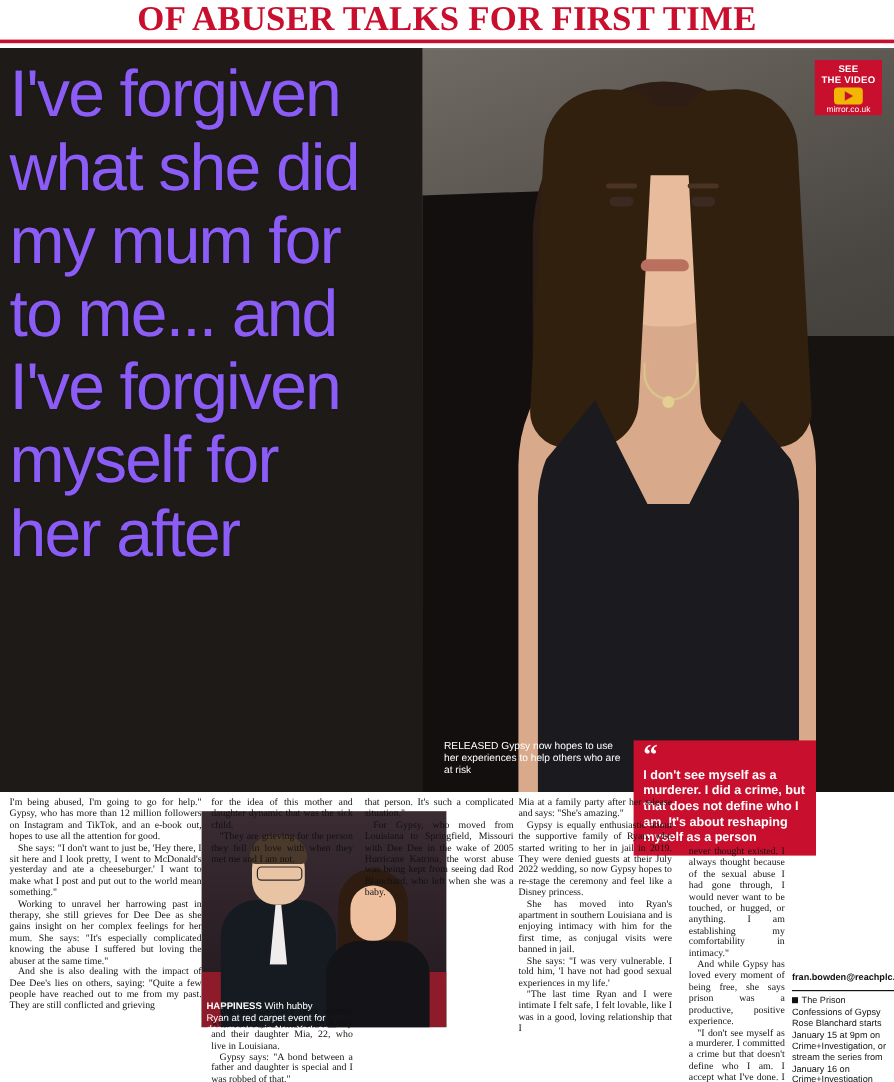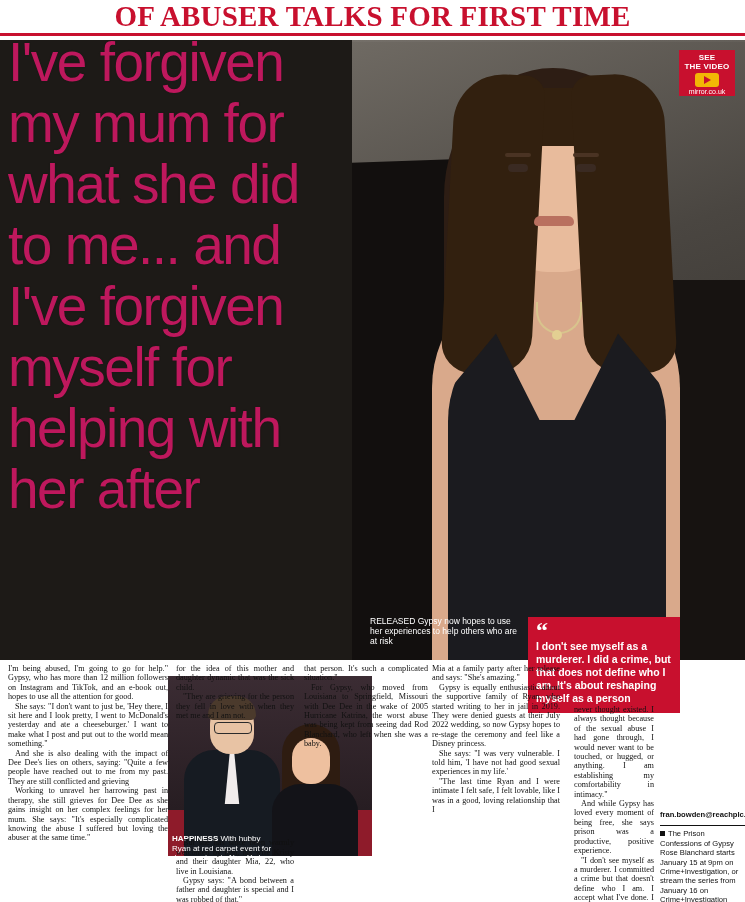--- a/index.html
+++ b/index.html
@@ -231,25 +231,25 @@
   }
   .video-badge .l2 {
     font-size: 7px;
     line-height: 8px;
   }
 
   
   .headline {
     position: absolute;
     left: 8px;
-    top: 32px;
+    top: 48px;
     width: 370px;
     font-family: "Liberation Sans", sans-serif;
     font-weight: normal;
-    color: #be185d;
+    color: #8b5cf6;
     font-size: 55px;
     line-height: 61px;
     letter-spacing: -1.5px;
     text-shadow: 0 0 2px rgba(0,0,0,0.15);
   }
   .headline-bg {
     position: absolute;
     left: 0; top: 40px;
     width: 360px;
     height: 620px;
@@ -464,26 +464,25 @@
 
   <div class="video-badge">
     <div class="l1">SEE</div>
     <div class="l1">THE VIDEO</div>
     <div class="play"></div>
     <div class="l2">mirror.co.uk</div>
   </div>
 
   <div class="headline">
     <span>I've forgiven</span>
+    <span>what she did</span>
     <span>my mum for</span>
-    <span>what she did</span>
     <span>to me... and</span>
     <span>I've forgiven</span>
     <span>myself for</span>
-    <span>helping with</span>
     <span>her after</span>
   </div>
 
   <div class="caption-released">
     <b>RELEASED</b><span> Gypsy now hopes to use her experiences to help others who are at risk</span>
   </div>
 
   <div class="pullquote">
     <span class="qmark">“</span>
     <span>I don't see myself as a murderer. I did a crime, but that does not define who I am. It's about reshaping myself as a person</span>
@@ -502,41 +501,42 @@
   </div>
   <div class="caption-happiness">
     <b>HAPPINESS</b><span> With hubby Ryan at red carpet event for documentary in New York on Thursday</span>
   </div>
 
   <div class="body-area">
 
     <div class="col col1">
       <p class="first">I'm being abused, I'm going to go for help." Gypsy, who has more than 12 million followers on Instagram and TikTok, and an e-book out, hopes to use all the attention for good.</p>
       <p>She says: "I don't want to just be, 'Hey there, I sit here and I look pretty, I went to McDonald's yesterday and ate a cheeseburger.' I want to make what I post and put out to the world mean something."</p>
+      <p>Working to unravel her harrowing past in therapy, she still grieves for Dee Dee as she gains insight on her complex feelings for her mum. She says: "It's especially complicated knowing the abuse I suffered but loving the abuser at the same time."</p>
       <p>And she is also dealing with the impact of Dee Dee's lies on others, saying: "Quite a few people have reached out to me from my past. They are still conflicted and grieving</p>
-      <p>Working to unravel her harrowing past in therapy, she still grieves for Dee Dee as she gains insight on her complex feelings for her mum. She says: "It's especially complicated knowing the abuse I suffered but loving the abuser at the same time."</p>
     </div>
 
     <div class="col col2">
       <p class="first">for the idea of this mother and daughter dynamic that was the sick child.</p>
       <p>"They are grieving for the person they fell in love with when they met me and I am not.</p>
       <div style="height:118px"></div>
       <p>But she has since been warmly welcomed by him, his wife Kristy and their daughter Mia, 22, who live in Louisiana.</p>
       <p>Gypsy says: "A bond between a father and daughter is special and I was robbed of that."</p>
 
     </div>
 
     <div class="col col3">
       <p class="first">that person. It's such a complicated situation."</p>
       <p>For Gypsy, who moved from Louisiana to Springfield, Missouri with Dee Dee in the wake of 2005 Hurricane Katrina, the worst abuse was being kept from seeing dad Rod Blanchard, who left when she was a baby.</p>
     </div>
 
     <div class="col col4">
       <p class="first">Mia at a family party after her release and says: "She's amazing."</p>
       <p>Gypsy is equally enthusiastic about the supportive family of Ryan, who started writing to her in jail in 2019. They were denied guests at their July 2022 wedding, so now Gypsy hopes to re-stage the ceremony and feel like a Disney princess.</p>
+      <p>She has moved into Ryan's apartment in southern Louisiana and is enjoying intimacy with him for the first time, as conjugal visits were banned in jail.</p>
       <p>She says: "I was very vulnerable. I told him, 'I have not had good sexual experiences in my life.'</p>
       <p>"The last time Ryan and I were intimate I felt safe, I felt lovable, like I was in a good, loving relationship that I</p>
     </div>
 
     <div class="col col5">
       <p class="first">never thought existed. I always thought because of the sexual abuse I had gone through, I would never want to be touched, or hugged, or anything. I am establishing my comfortability in intimacy."</p>
       <p>And while Gypsy has loved every moment of being free, she says prison was a productive, positive experience.</p>
       <p>"I don't see myself as a murderer. I committed a crime but that doesn't define who I am. I accept what I've done. I paid my dues. Now, it's about reshaping myself as a person.</p>
     </div>
 

